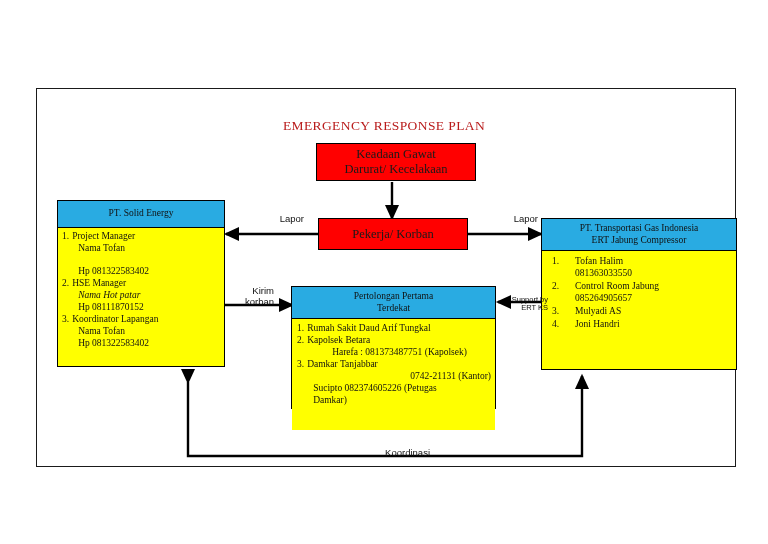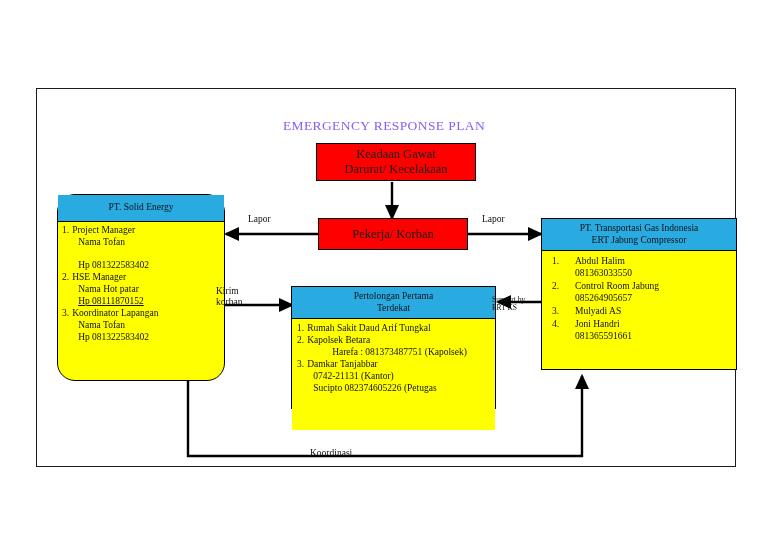--- a/index.html
+++ b/index.html
@@ -26,21 +26,21 @@
     background: #ffffff;
   }
   #diagram-title {
     position: absolute;
     left: 0;
     top: 118px;
     width: 768px;
     text-align: center;
     font-size: 13.5px;
     letter-spacing: 0.4px;
-    color: #8b5cf6;
+    color: #b91c1c;
     font-family: "Liberation Serif", serif;
   }
   .node {
     position: absolute;
     box-sizing: border-box;
     border: 1.5px solid #000000;
   }
   .red-node {
     background: #ff0000;
     color: #1a1a1a;
@@ -84,23 +84,23 @@
   .li-txt {
     flex: 1 1 auto;
   }
   .sub {
     display: block;
   }
   .edge-label {
     position: absolute;
     font-size: 9.5px;
     color: #111111;
-    text-align: left;
+    text-align: right;
     line-height: 1.12;
-    font-family: Liberation Serif, serif;
+    font-family: Liberation Sans, sans-serif;
     white-space: nowrap;
   }
   svg.connectors {
     position: absolute;
     left: 0;
     top: 0;
     width: 768px;
     height: 544px;
     pointer-events: none;
   }
@@ -138,40 +138,40 @@
     <div>
       <span>Keadaan Gawat</span><br>
       <span>Darurat/ Kecelakaan</span>
     </div>
   </div>
 
   <div class="node red-node" style="left:318px; top:218px; width:150px; height:32px; font-size:12.5px;">
     <span>Pekerja/ Korban</span>
   </div>
 
-  <div class="node" style="left:57px; top:194px; width:168px; height:187px; background:#ffff00;border-radius:18px;">
+  <div class="node" style="left:57px; top:200px; width:168px; height:167px; background:#ffff00;">
     <div class="hdr" style="height:27px; font-size:9.5px;">
       <span>PT. Solid Energy</span>
     </div>
     <div class="body-yellow" style="height:138px; padding:3px 4px 0 4px; font-size:9.5px;">
       <ul class="ol-plain">
         <li>
           <span class="li-num">1.</span>
           <span class="li-txt">
             <span>Project Manager</span>
             <span class="sub" style="padding-left:6px;">Nama Tofan</span>
             <span class="sub" style="padding-left:6px; padding-top:11px;">Hp 081322583402</span>
           </span>
         </li>
         <li>
           <span class="li-num">2.</span>
           <span class="li-txt">
             <span>HSE Manager</span>
-            <span class="sub" style="padding-left:6px;">Nama Hot patar</span>
-            <span class="sub" style="padding-left:6px;text-decoration:underline;">Hp 08111870152</span>
+            <span class="sub" style="padding-left:6px;font-style:italic;">Nama Hot patar</span>
+            <span class="sub" style="padding-left:6px;">Hp 08111870152</span>
           </span>
         </li>
         <li>
           <span class="li-num">3.</span>
           <span class="li-txt">
             <span>Koordinator Lapangan</span>
             <span class="sub" style="padding-left:6px;">Nama  Tofan</span>
             <span class="sub" style="padding-left:6px;">Hp 081322583402</span>
           </span>
         </li>
@@ -182,42 +182,41 @@
   <div class="node" style="left:541px; top:218px; width:196px; height:152px; background:#701a75;">
     <div class="hdr" style="height:32px; font-size:9.5px;">
       <span>PT. Transportasi Gas Indonesia</span>
       <span>ERT Jabung Compressor</span>
     </div>
     <div class="body-yellow" style="height:118px; padding:5px 4px 0 10px; font-size:9.5px;">
       <ul class="ol-plain">
         <li style="padding-bottom:1px;">
           <span class="li-num" style="width:20px;">1.</span>
           <span class="li-txt">
-            <span>Abdul Halim</span>
+            <span>Tofan Halim</span>
             <span class="sub">081363033550</span>
           </span>
         </li>
         <li style="padding-bottom:1px;">
           <span class="li-num" style="width:20px;">2.</span>
           <span class="li-txt">
             <span>Control Room Jabung</span>
             <span class="sub">085264905657</span>
           </span>
         </li>
         <li style="padding-bottom:1px;">
           <span class="li-num" style="width:20px;">3.</span>
           <span class="li-txt">
             <span>Mulyadi AS</span>
           </span>
         </li>
         <li>
           <span class="li-num" style="width:20px;">4.</span>
           <span class="li-txt">
             <span>Joni Handri</span>
-            <span class="sub">081365591661</span>
           </span>
         </li>
       </ul>
     </div>
   </div>
 
   <div class="node" style="left:291px; top:286px; width:205px; height:123px; background:#ffff00;">
     <div class="hdr" style="height:32px; font-size:9.5px;">
       <span>Pertolongan Pertama</span>
       <span>Terdekat</span>
@@ -234,22 +233,23 @@
           <span class="li-num">2.</span>
           <span class="li-txt">
             <span>Kapolsek Betara</span>
             <span class="sub" style="padding-left:6px;margin-left:19px;">Harefa : 081373487751  (Kapolsek)</span>
           </span>
         </li>
         <li>
           <span class="li-num">3.</span>
           <span class="li-txt">
             <span>Damkar Tanjabbar</span>
-            <span class="sub" style="padding-left:6px;">0742-21131  (Kantor)</span>
+            <span class="sub" style="padding-left:6px;text-align:right;">0742-21131  (Kantor)</span>
             <span class="sub" style="padding-left:6px;">Sucipto 082374605226  (Petugas</span>
+            <span class="sub" style="padding-left:6px;">Damkar)</span>
           </span>
         </li>
       </ul>
     </div>
   </div>
 
   <div class="edge-label" style="left:248px; top:214px; width:56px;">
     <span>Lapor</span>
   </div>
 

